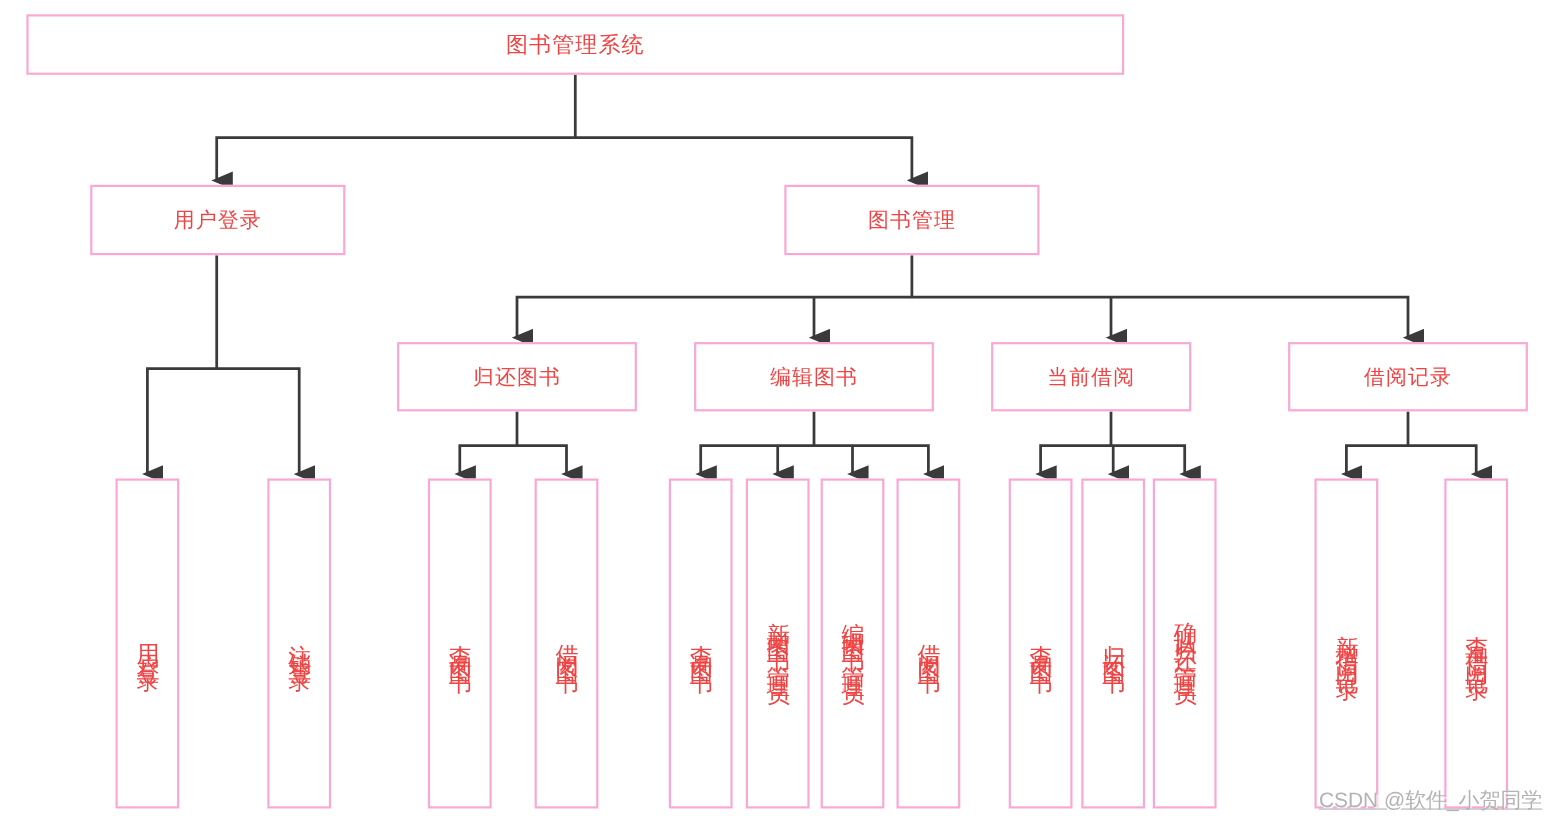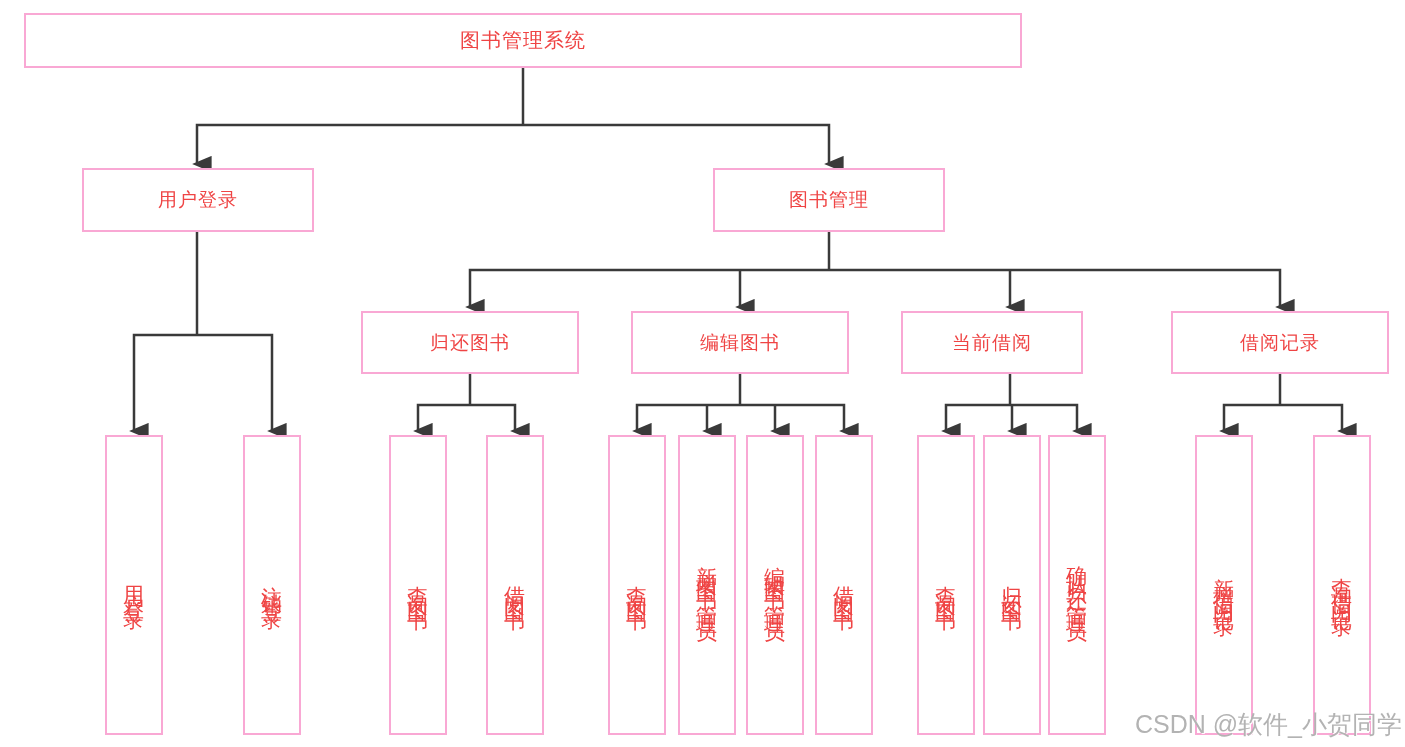--- a/index.html
+++ b/index.html
@@ -39,24 +39,25 @@
     font-size: 21px;
     line-height: 1;
     letter-spacing: 0.38em;
     white-space: nowrap;
   }
   .watermark {
     position: absolute;
     right: 3px;
     bottom: 6px;
     z-index: 5;
-    font-size: 25px;
+    font-size: 19px;
     color: #b3b3b3;
     text-shadow: 1px 1px 0 rgba(255,255,255,0.9);
     white-space: nowrap;
+    text-decoration: underline;
   }
 </style>
 </head>
 <body>
 
 <div class="canvas">
 
   <svg class="connectors" width="1405" height="747" viewBox="0 0 1405 747" aria-hidden="true">
     <defs>
       <marker id="arrow" viewBox="0 0 10 12" refX="5" refY="9" markerWidth="6.5" markerHeight="7.8" orient="auto-start-reverse">

